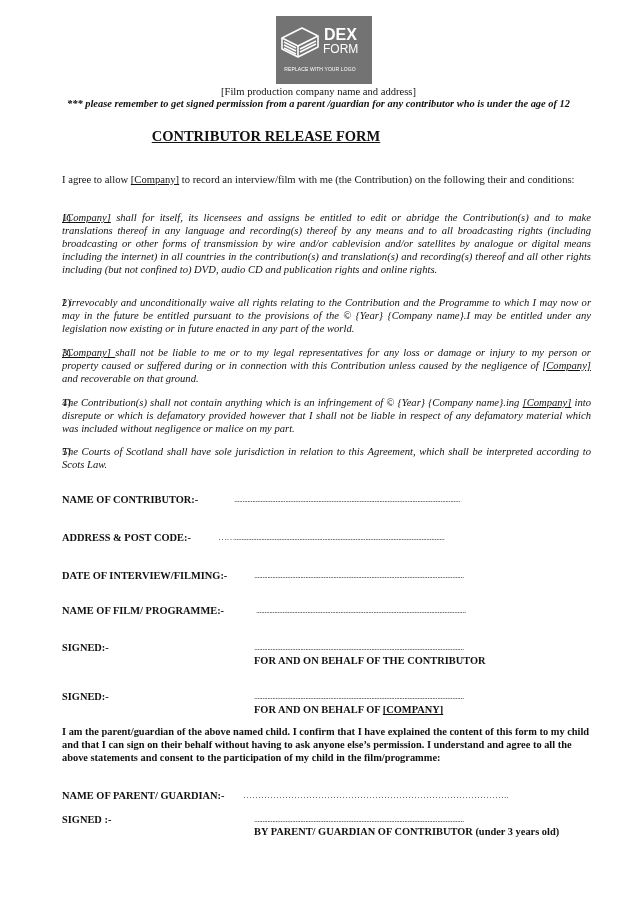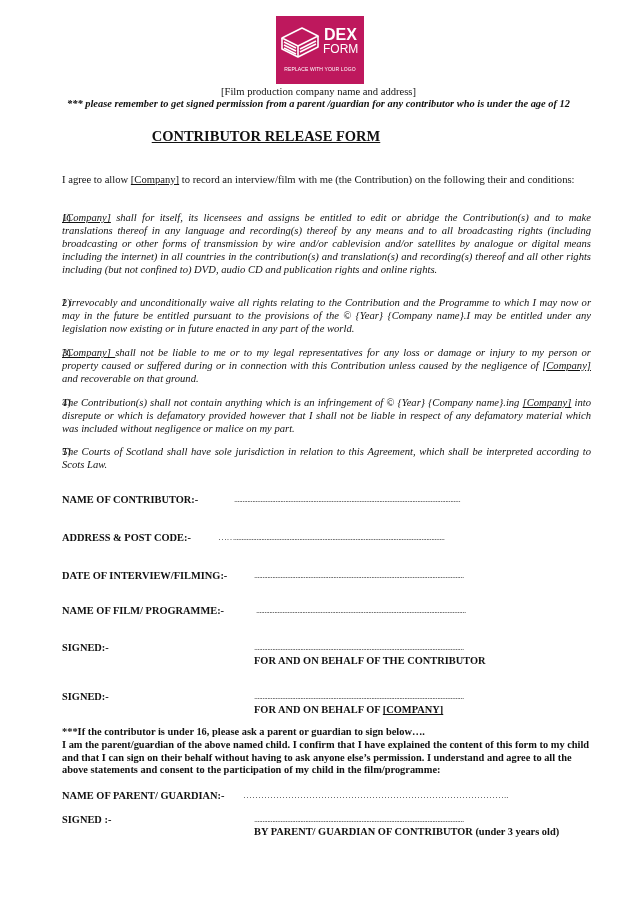--- a/index.html
+++ b/index.html
@@ -2,21 +2,22 @@
 <html><head>
 <meta charset="utf-8">
 <style>
   html, body { margin: 0; padding: 0; background: #ffffff; }
   body {
     width: 637px; height: 900px; position: relative; overflow: hidden;
     font-family: "Liberation Serif", serif; color: #111; font-size: 10.6px;
   }
   .logo {
     position: absolute; left: 276px; top: 16px; width: 88px; height: 68px;
-    background: #be185d;
+    background: #737373;
+    padding-left: 8px;
   }
   .logo svg { position: absolute; left: 0; top: 0; }
   .logo .dex { position: absolute; left: 48px; top: 11px; color: #fff;
     font-family: "Liberation Sans", sans-serif; font-weight: bold; font-size: 16px; line-height: 16px; }
   .logo .form { position: absolute; left: 47px; top: 27px; color: #fff;
     font-family: "Liberation Sans", sans-serif; font-size: 12px; line-height: 13px; }
   .logo .tag { position: absolute; left: 0; width: 88px; top: 50px; text-align: center; color: #fff;
     font-family: "Liberation Sans", sans-serif; font-size: 5px; letter-spacing: 0.1px; }
 
   .company { position: absolute; top: 86px; left: 0; width: 637px; text-align: center; font-size: 10.6px; }
@@ -107,21 +108,20 @@
 
 <div class="field" style="top:642px">SIGNED:-</div>
 <div class="dots" style="top:642px; left:254px; width:318px">...............................................................................................................................</div>
 <div class="sub" style="top:655px; left:254px">FOR AND ON BEHALF OF THE CONTRIBUTOR</div>
 
 <div class="field" style="top:691px">SIGNED:-</div>
 <div class="dots" style="top:691px; left:254px; width:318px">...............................................................................................................................</div>
 <div class="sub" style="top:704px; left:254px"><span>FOR AND ON BEHALF OF </span><span class="u">[COMPANY]</span></div>
 
 <div class="note">
-  <div>***If the contributor is under 16, please ask a parent or guardian to sign below….</div>
   <div>I am the parent/guardian of the above named child.  I confirm that I have explained the content of this form to my child and that I can sign on their behalf without having to ask anyone else’s permission.  I understand and agree to all the above statements and consent to the participation of my child in the film/programme:</div>
 </div>
 
 <div class="field" style="top:790px">NAME OF PARENT/ GUARDIAN:-</div>
 <div class="dots" style="top:790px; left:243px; width:310px; letter-spacing:0">……………………………………………………………………………..</div>
 
 <div class="field" style="top:814px">SIGNED :-</div>
 <div class="dots" style="top:814px; left:254px; width:318px">...............................................................................................................................</div>
 <div class="sub" style="top:826px; left:254px">BY PARENT/ GUARDIAN OF CONTRIBUTOR (under 3 years old)</div>
 

